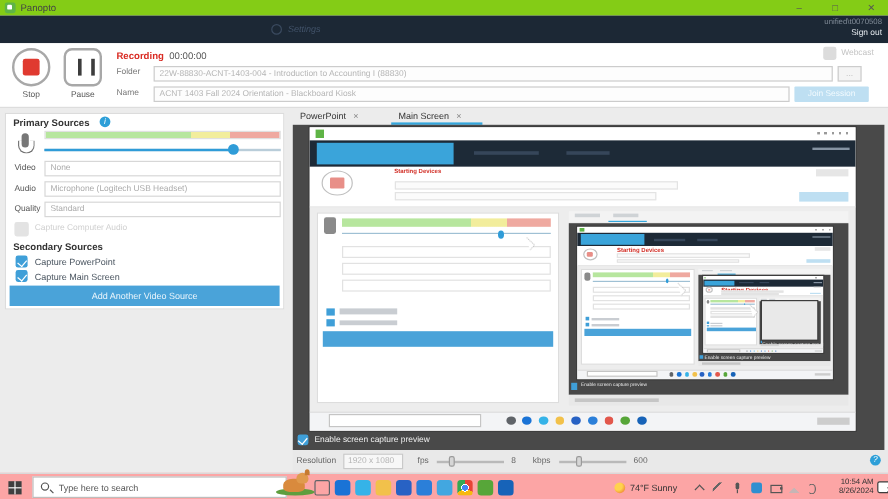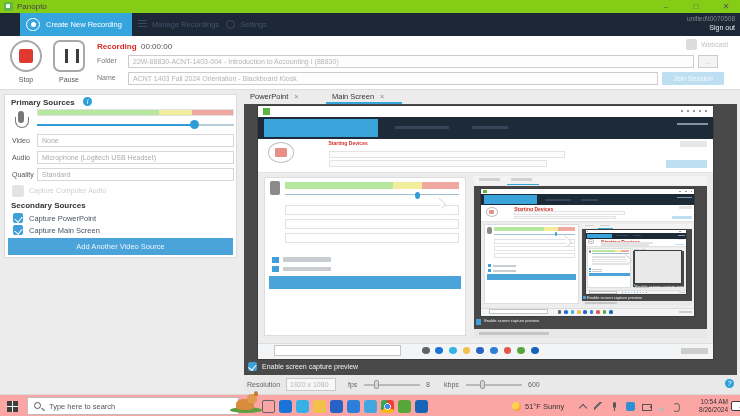--- a/index.html
+++ b/index.html
@@ -194,28 +194,20 @@
 
   <div class="abs" id="titlebar">
     <div class="abs" id="app-logo"></div>
     <div class="abs" id="title-text">Panopto</div>
     <div class="abs winctl" id="btn-min">–</div>
     <div class="abs winctl" id="btn-max">□</div>
     <div class="abs winctl" id="btn-close">✕</div>
   </div>
 
   <div class="abs" id="navbar">
-    <div class="abs" id="nav-create">
-      <span class="cam"></span>
-      <span>Create New Recording</span>
-    </div>
-    <div class="abs nav-dim" id="nav-manage">
-      <span class="nav-ic"></span>
-      <span>Manage Recordings</span>
-    </div>
     <div class="abs nav-dim" id="nav-settings">
       <span class="nav-ic"></span>
       <span>Settings</span>
     </div>
     <div class="abs" id="nav-user">unified\t0070508</div>
     <div class="abs" id="nav-signout">Sign out</div>
   </div>
 
   <div class="abs" id="recstrip">
     <div class="abs" id="stop-btn"></div>
@@ -498,21 +490,21 @@
         <div class="abs app-ic" style="left: 296px; background: rgb(53, 179, 232);"></div>
         <div class="abs app-ic" style="left: 313px; background: rgb(242, 193, 75);"></div>
         <div class="abs app-ic" style="left: 330px; background: rgb(40, 98, 196);"></div>
         <div class="abs app-ic" style="left: 347px; background: rgb(43, 127, 217);"></div>
         <div class="abs app-ic" style="left: 364px; background: rgb(66, 167, 224);"></div>
         <div class="abs app-ic" style="left: 381px; background: radial-gradient(circle, rgb(66, 133, 244) 0px, rgb(66, 133, 244) 27%, rgb(255, 255, 255) 28%, rgb(255, 255, 255) 34%, transparent 35%), conic-gradient(rgb(232, 67, 53) 0deg, rgb(232, 67, 53) 33%, rgb(247, 185, 15) 33%, rgb(247, 185, 15) 66%, rgb(52, 168, 83) 66%, rgb(52, 168, 83) 100%);"></div>
         <div class="abs app-ic" style="left: 398px; background: rgb(87, 166, 57);"></div>
         <div class="abs app-ic" style="left: 415px; background: rgb(23, 99, 184);"></div>
       </div>
     <div class="abs" id="weather-icon"></div>
-    <div class="abs" id="weather-text">51°F Sunny</div>
+    <div class="abs" id="weather-text">74°F Sunny</div>
     <div class="abs tray" id="tray-chevron" style="left:578px"></div>
     <div class="abs tray" id="tray-pen" style="left:594px"></div>
     <div class="abs tray" id="tray-mic" style="left:610px"></div>
     <div class="abs tray" id="tray-cast" style="left:626px"></div>
     <div class="abs tray" id="tray-battery" style="left:642px"></div>
     <div class="abs tray" id="tray-wifi" style="left:657px"></div>
     <div class="abs tray" id="tray-hook" style="left:671px"></div>
     <div class="abs" id="clock">
       <div>10:54 AM</div>
       <div>8/26/2024</div>

